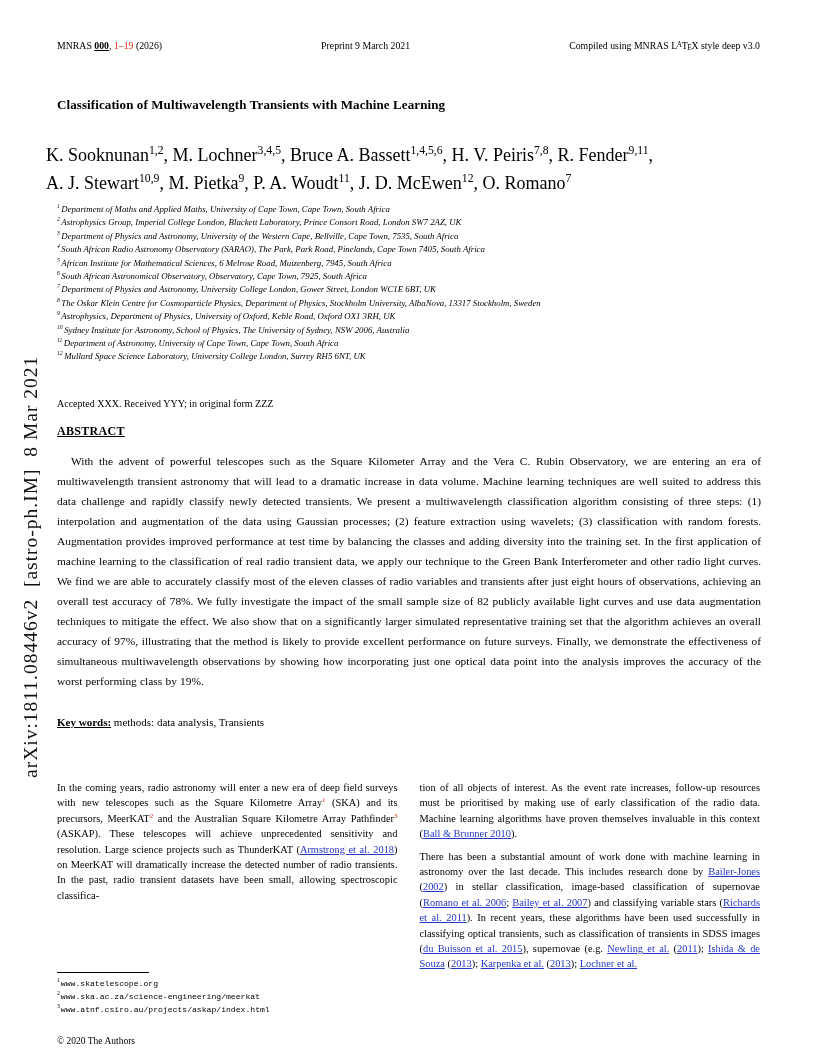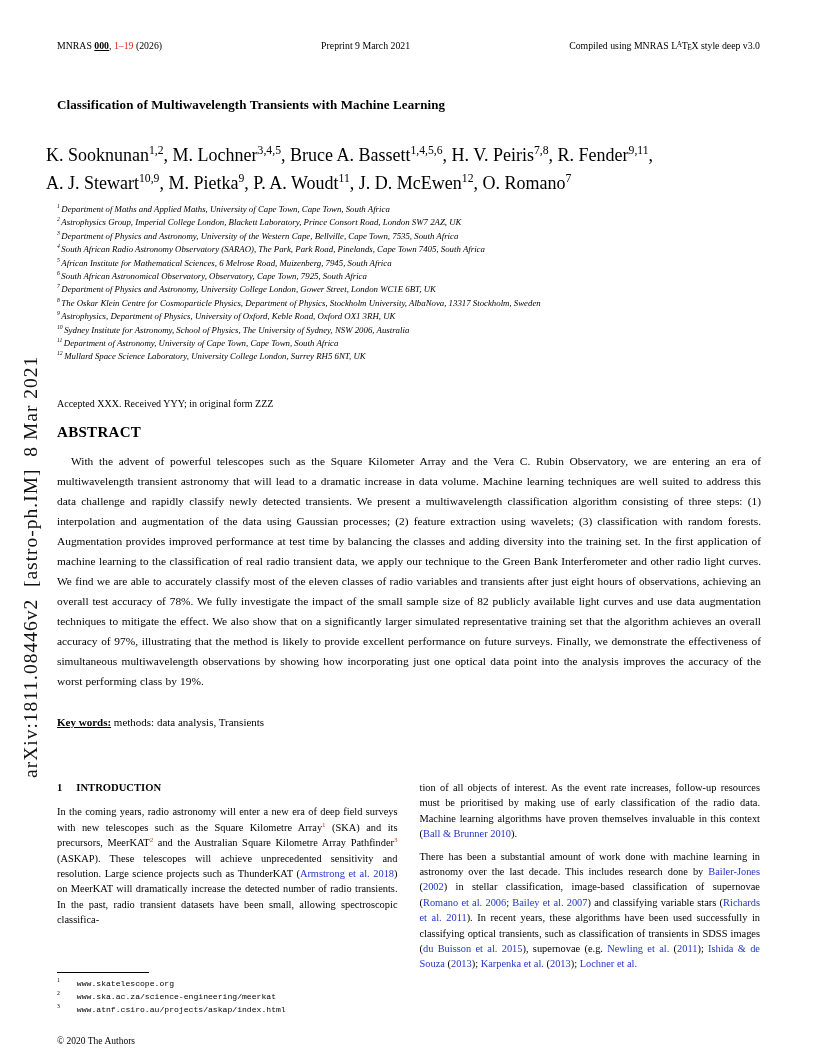--- a/index.html
+++ b/index.html
@@ -7,21 +7,21 @@
     --link-red:#dd2c1a;
   }
   *{margin:0;padding:0;box-sizing:border-box;}
   html,body{background:#ffffff;}
   body{
     width:816px;height:1056px;position:relative;overflow:hidden;
     font-family:"Liberation Serif", serif;color:#000;
   }
   .b{font-weight:bold;text-decoration:underline;}
   .red{color:var(--link-red);font-family:Liberation Serif, serif;}
-  .cite{color:var(--link-blue);}
+  .cite{color:var(--link-blue);text-decoration:underline;}
   .fnref{color:var(--link-red);font-size:0.68em;vertical-align:super;line-height:0;}
   sup{font-size:0.65em;vertical-align:super;line-height:0;}
 
   .header{
     position:absolute;top:40px;left:57px;right:56px;
     display:flex;justify-content:space-between;align-items:baseline;
     font-size:9.8px;
   }
   .latex-a{font-size:0.74em;vertical-align:0.22em;margin:0 -0.05em;}
   .latex-e{font-size:0.74em;vertical-align:-0.18em;margin:0 -0.05em;}
@@ -41,41 +41,41 @@
     position:absolute;top:141px;left:46px;right:70px;
     font-size:18px;line-height:28px;
   }
   .affiliations{
     position:absolute;top:203px;left:57px;right:56px;
     font-size:8.8px;font-style:italic;line-height:13.4px;
   }
   .affil-text{margin-left:1.5px;}
 
   .dates{position:absolute;top:387px;left:57px;font-size:10px;margin-top:11px;}
-  .abstract-heading{position:absolute;top:424px;left:57px;font-size:15px;font-weight:bold;letter-spacing:0.3px;}
+  .abstract-heading{position:absolute;top:424px;left:57px;font-size:12px;font-weight:bold;letter-spacing:0.3px;text-decoration:underline;}
   .abstract-body{
     position:absolute;top:451px;left:57px;right:55px;
     font-size:11.4px;line-height:20px;text-align:justify;text-indent:14px;
     word-spacing:0.4px;
   }
   .keywords{position:absolute;top:716px;left:57px;right:48px;font-size:11px;}
 
   .columns{
     position:absolute;top:780px;left:57px;right:56px;height:236px;
     display:flex;gap:22px;
   }
   .col{flex:1;display:flex;flex-direction:column;font-size:10.4px;line-height:15.4px;text-align:justify;}
   .section-heading{font-size:10.6px;font-weight:bold;margin-bottom:9px;text-align:left;}
   .section-num{margin-right:14px;}
   .para2{margin-top:7px;}
 
   .footnotes{margin-top:auto;font-size:8.8px;line-height:12px;text-align:left;}
   .footnote-rule{width:92px;border-top:1px solid #000;margin-bottom:4px;}
   .footnote-item sup{color:#000;}
-  .footnote-url{font-family:"Liberation Mono", monospace;font-size:8.1px;margin-left:17px;}
+  .footnote-url{font-family:"Liberation Mono", monospace;font-size:8.1px;margin-left:1px;}
 
   .footer{position:absolute;top:1036px;left:57px;font-size:9.5px;}
 </style>
 </head>
 <body>
 
 <div class="page">
 
   <div class="header">
     <div><span>MNRAS </span><span class="b">000</span><span>, </span><span class="red">1–19</span><span> (2026)</span></div>
@@ -109,21 +109,20 @@
 
   <div class="dates">Accepted XXX. Received YYY; in original form ZZZ</div>
 
   <div class="abstract-heading">ABSTRACT</div>
   <div class="abstract-body">With the advent of powerful telescopes such as the Square Kilometer Array and the Vera C. Rubin Observatory, we are entering an era of multiwavelength transient astronomy that will lead to a dramatic increase in data volume. Machine learning techniques are well suited to address this data challenge and rapidly classify newly detected transients. We present a multiwavelength classification algorithm consisting of three steps: (1) interpolation and augmentation of the data using Gaussian processes; (2) feature extraction using wavelets; (3) classification with random forests. Augmentation provides improved performance at test time by balancing the classes and adding diversity into the training set. In the first application of machine learning to the classification of real radio transient data, we apply our technique to the Green Bank Interferometer and other radio light curves. We find we are able to accurately classify most of the eleven classes of radio variables and transients after just eight hours of observations, achieving an overall test accuracy of 78%. We fully investigate the impact of the small sample size of 82 publicly available light curves and use data augmentation techniques to mitigate the effect. We also show that on a significantly larger simulated representative training set that the algorithm achieves an overall accuracy of 97%, illustrating that the method is likely to provide excellent performance on future surveys. Finally, we demonstrate the effectiveness of simultaneous multiwavelength observations by showing how incorporating just one optical data point into the analysis improves the accuracy of the worst performing class by 19%.</div>
 
   <div class="keywords"><span class="b">Key words:</span><span> methods: data analysis, Transients</span></div>
 
   <div class="columns">
     <div class="col">
-      <div class="section-heading"><span class="section-num">1</span><span>INTRODUCTION</span></div>
       <div class="para"><span>In the coming years, radio astronomy will enter a new era of deep field surveys with new telescopes such as the Square Kilometre Array</span><span class="fnref">1</span><span> (SKA) and its precursors, MeerKAT</span><span class="fnref">2</span><span> and the Australian Square Kilometre Array Pathfinder</span><span class="fnref">3</span><span> (ASKAP). These telescopes will achieve unprecedented sensitivity and resolution. Large science projects such as ThunderKAT (</span><span class="cite">Armstrong et al. 2018</span><span>) on MeerKAT will dramatically increase the detected number of radio transients. In the past, radio transient datasets have been small, allowing spectroscopic classifica-</span></div>
       <div class="footnotes">
         <div class="footnote-rule"></div>
         <div class="footnote-item"><sup>1</sup><span class="footnote-url">www.skatelescope.org</span></div>
         <div class="footnote-item"><sup>2</sup><span class="footnote-url">www.ska.ac.za/science-engineering/meerkat</span></div>
         <div class="footnote-item"><sup>3</sup><span class="footnote-url">www.atnf.csiro.au/projects/askap/index.html</span></div>
       </div>
     </div>
     <div class="col">
       <div class="para"><span>tion of all objects of interest. As the event rate increases, follow-up resources must be prioritised by making use of early classification of the radio data. Machine learning algorithms have proven themselves invaluable in this context (</span><span class="cite">Ball &amp; Brunner 2010</span><span>).</span></div>

